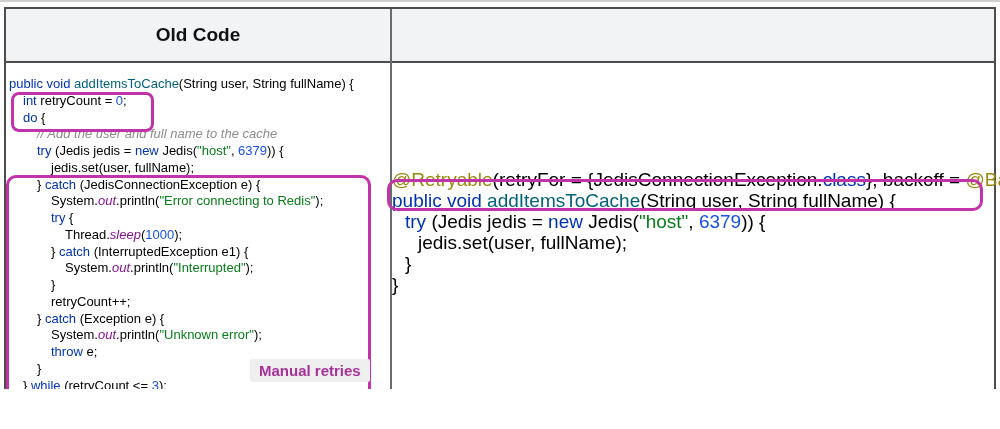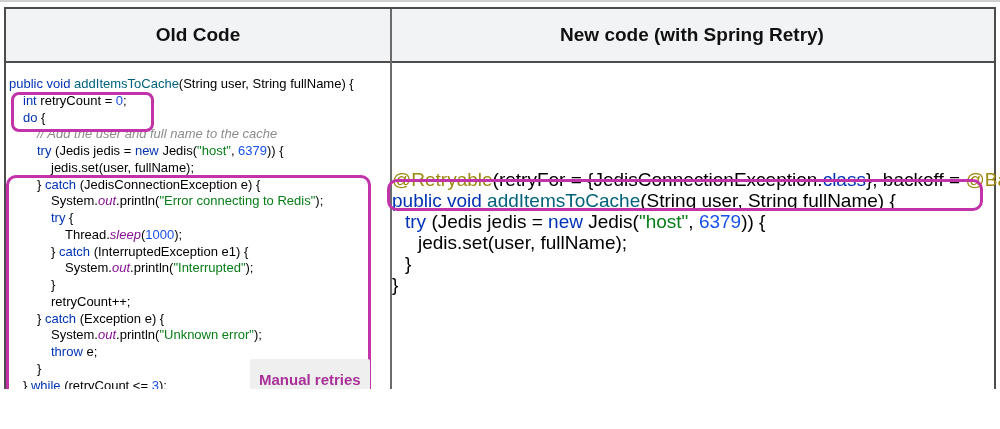--- a/index.html
+++ b/index.html
@@ -36,42 +36,41 @@
   .tok-ann{color:var(--tok-ann);}
   .hl-box{
     position:absolute;border:3px solid var(--highlight);
     border-radius:10px;pointer-events:none;background:transparent;
   }
   .hl-box.b1{left:11px;top:92px;width:137px;height:34px;border-radius:8px;}
   .hl-box.b2{left:6px;top:175px;width:359px;height:220px;}
   .hl-box.b3{left:387px;top:179px;width:590px;height:26px;}
   .manual-label{
     position:absolute;left:250px;top:359px;background:#efefef;
-    color:#a83098;font-weight:bold;font-size:15px;padding:12px 9px;
+    color:#a83098;font-weight:bold;font-size:15px;padding:3px 9px;
     border-radius:2px;
   }
   .wm-gray{
     position:absolute;left:812px;top:382px;font-size:18px;letter-spacing:1px;
     color:rgba(140,140,140,0.8);font-family:"Liberation Sans",sans-serif;
   }
   .wm-red{
     position:absolute;left:820px;top:393px;font-size:25px;
     color:rgba(200,60,50,0.9);font-family:"Liberation Serif",serif;
   }
 </style>
 </head>
 <body>
 
 <div class="page">
   <div class="top-strip"></div>
 
   <div class="table">
     <div class="header-row">
       <div class="hcell old">Old Code</div>
-      <div class="hcell new">New code (with Spring Retry)</div>
     </div>
     <div class="v-divider"></div>
     <div id="old-code" class="code old"><div class="code-line" style="padding-left: 0px;"><span class="tok-kw">public</span><span> </span><span class="tok-kw">void</span><span> </span><span class="tok-decl">addItemsToCache</span><span>(String user, String fullName) {</span></div><div class="code-line" style="padding-left: 14px;"><span class="tok-kw">int</span><span> retryCount = </span><span class="tok-num">0</span><span>;</span></div><div class="code-line" style="padding-left: 14px;"><span class="tok-kw">do</span><span> {</span></div><div class="code-line" style="padding-left: 28px;"><span class="tok-cmt">// Add the user and full name to the cache</span></div><div class="code-line" style="padding-left: 28px;"><span class="tok-kw">try</span><span> (Jedis jedis = </span><span class="tok-kw">new</span><span> Jedis(</span><span class="tok-str">"host"</span><span>, </span><span class="tok-num">6379</span><span>)) {</span></div><div class="code-line" style="padding-left: 42px;"><span>jedis.set(user, fullName);</span></div><div class="code-line" style="padding-left: 28px;"><span>} </span><span class="tok-kw">catch</span><span> (JedisConnectionException e) {</span></div><div class="code-line" style="padding-left: 42px;"><span>System.</span><span class="tok-fld">out</span><span>.println(</span><span class="tok-str">"Error connecting to Redis"</span><span>);</span></div><div class="code-line" style="padding-left: 42px;"><span class="tok-kw">try</span><span> {</span></div><div class="code-line" style="padding-left: 56px;"><span>Thread.</span><span class="tok-fld">sleep</span><span>(</span><span class="tok-num">1000</span><span>);</span></div><div class="code-line" style="padding-left: 42px;"><span>} </span><span class="tok-kw">catch</span><span> (InterruptedException e1) {</span></div><div class="code-line" style="padding-left: 56px;"><span>System.</span><span class="tok-fld">out</span><span>.println(</span><span class="tok-str">"Interrupted"</span><span>);</span></div><div class="code-line" style="padding-left: 42px;"><span>}</span></div><div class="code-line" style="padding-left: 42px;"><span>retryCount++;</span></div><div class="code-line" style="padding-left: 28px;"><span>} </span><span class="tok-kw">catch</span><span> (Exception e) {</span></div><div class="code-line" style="padding-left: 42px;"><span>System.</span><span class="tok-fld">out</span><span>.println(</span><span class="tok-str">"Unknown error"</span><span>);</span></div><div class="code-line" style="padding-left: 42px;"><span class="tok-kw">throw</span><span> e;</span></div><div class="code-line" style="padding-left: 28px;"><span>}</span></div><div class="code-line" style="padding-left: 14px;"><span>} </span><span class="tok-kw">while</span><span> (retryCount &lt;= </span><span class="tok-num">3</span><span>);</span></div><div class="code-line" style="padding-left: 0px;"><span>}</span></div></div>
     <div id="new-code" class="code new"><div class="code-line" style="padding-left: 0px;"><span class="tok-ann">@Retryable</span><span>(retryFor = {JedisConnectionException.</span><span class="tok-kw">class</span><span>}, backoff = </span><span class="tok-ann">@Backoff</span><span>(delay = </span><span class="tok-num">1000</span><span>))</span></div><div class="code-line" style="padding-left: 0px;"><span class="tok-kw">public</span><span> </span><span class="tok-kw">void</span><span> </span><span class="tok-decl">addItemsToCache</span><span>(String user, String fullName) {</span></div><div class="code-line" style="padding-left: 13px;"><span class="tok-kw">try</span><span> (Jedis jedis = </span><span class="tok-kw">new</span><span> Jedis(</span><span class="tok-str">"host"</span><span>, </span><span class="tok-num">6379</span><span>)) {</span></div><div class="code-line" style="padding-left: 26px;"><span>jedis.set(user, fullName);</span></div><div class="code-line" style="padding-left: 13px;"><span>}</span></div><div class="code-line" style="padding-left: 0px;"><span>}</span></div></div>
   </div>
 
   <div class="hl-box b1"></div>
   <div class="hl-box b2"></div>
   <div class="hl-box b3"></div>
 

